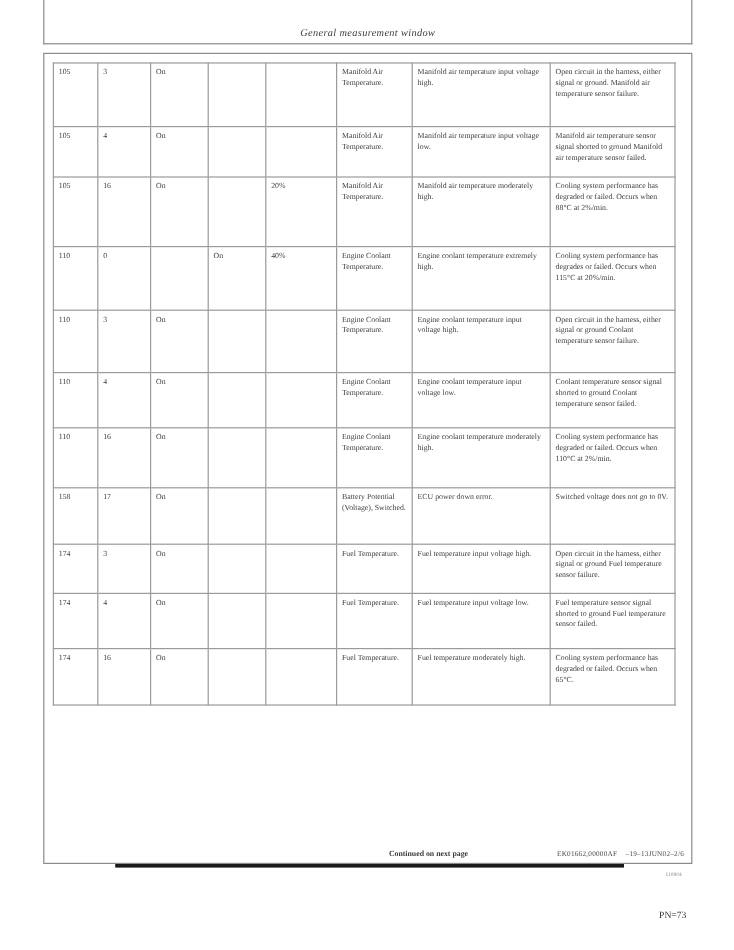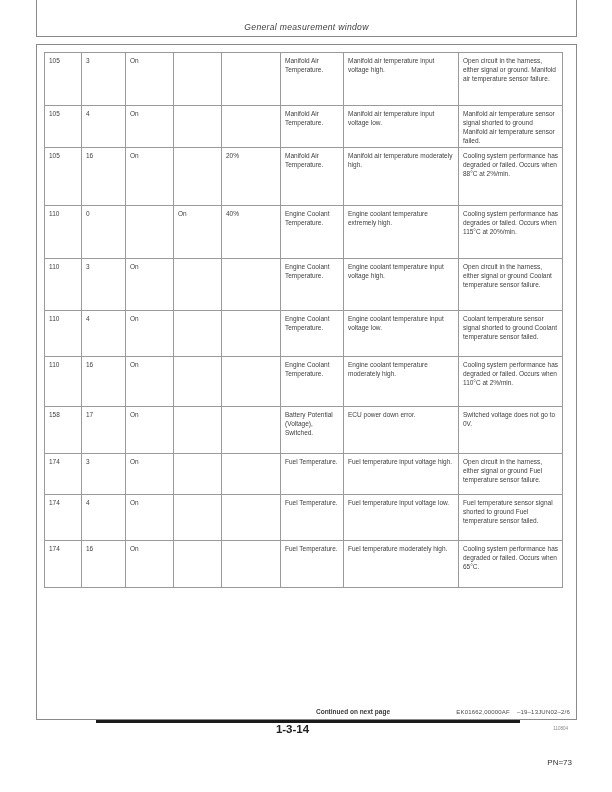--- a/index.html
+++ b/index.html
@@ -1,21 +1,21 @@
 <!DOCTYPE html>
 <html><head>
 <meta charset="utf-8">
 <style>
   html, body { margin: 0; padding: 0; background: #ffffff; }
   .page {
     position: relative;
     width: 612px;
     height: 792px;
     background: #ffffff;
-    font-family: Liberation Sans, sans-serif;
+    font-family: Liberation Serif, serif;
     color: #3a3a3a;
     overflow: hidden;
   }
 
   
   .header-box {
     position: absolute;
     left: 36px; top: -2px;
     width: 539px; height: 38px;
     border-left: 1px solid #8a8a8a;
@@ -260,19 +260,18 @@
   </table>
 
   <div class="footer-continued">Continued on next page</div>
 
   <div class="footer-code">
     <span>EK01662,00000AF</span><span class="gap"></span><span>–19–13JUN02–2/6</span>
   </div>
 
   <div class="thick-rule"></div>
 
-  <div class="page-number">1-3-14</div>
 
   <div class="print-code">110804</div>
 
   <div class="pn">PN=73</div>
 
 </div>
 
 </body></html>

